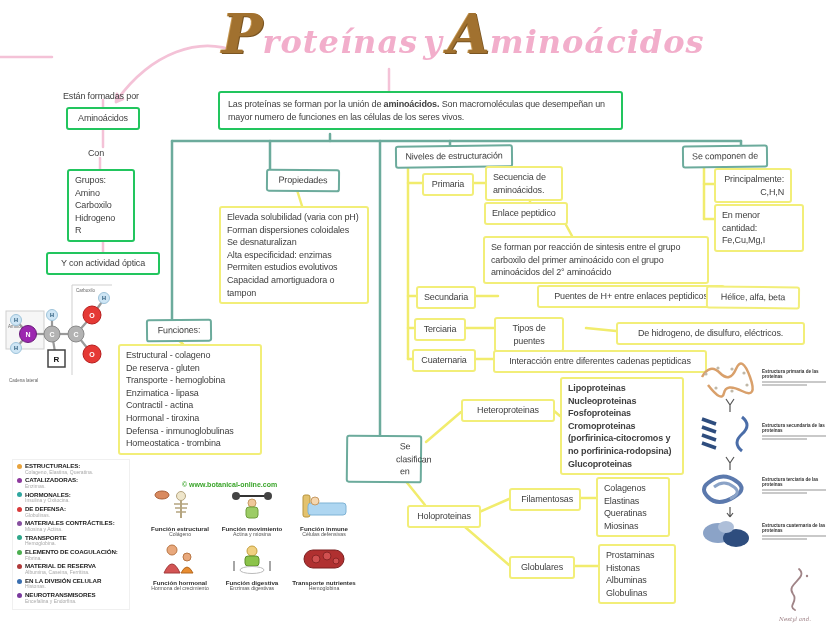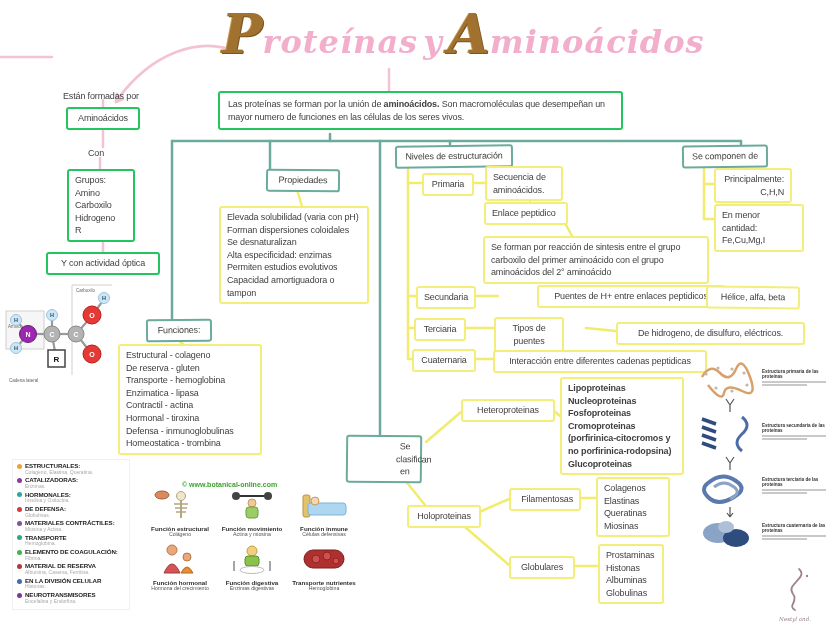--- a/index.html
+++ b/index.html
@@ -218,21 +218,21 @@
 (porfirinica-citocromos y
 no porfirinica-rodopsina)
 Glucoproteinas</div>
   <div class="abs t box yellow center" style="left:407px;top:505px;width:74px;">Holoproteinas</div>
   <div class="abs t box yellow center" style="left:509px;top:488px;width:72px;text-align:right;">Filamentosas</div>
   <div class="abs t box yellow pre" style="left:596px;top:477px;width:74px;">Colagenos
 Elastinas
 Queratinas
 Miosinas</div>
   <div class="abs t box yellow center" style="left:509px;top:556px;width:66px;">Globulares</div>
-  <div class="abs t box yellow pre" style="left:598px;top:544px;width:66px;">Prostaminas
+  <div class="abs t box yellow pre" style="left:598px;top:544px;width:78px;">Prostaminas
 Histonas
 Albuminas
 Globulinas</div>
 
   <div class="legend">
     <div class="legend-item">
         <div class="legend-head">
           <span class="legend-dot" style="background-color: rgb(232, 163, 61);"></span>
           <span class="legend-title">ESTRUCTURALES:</span>
         </div>

